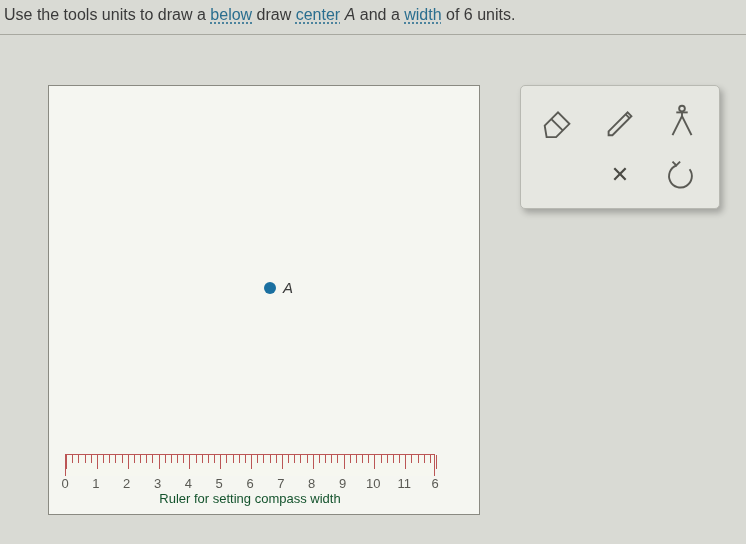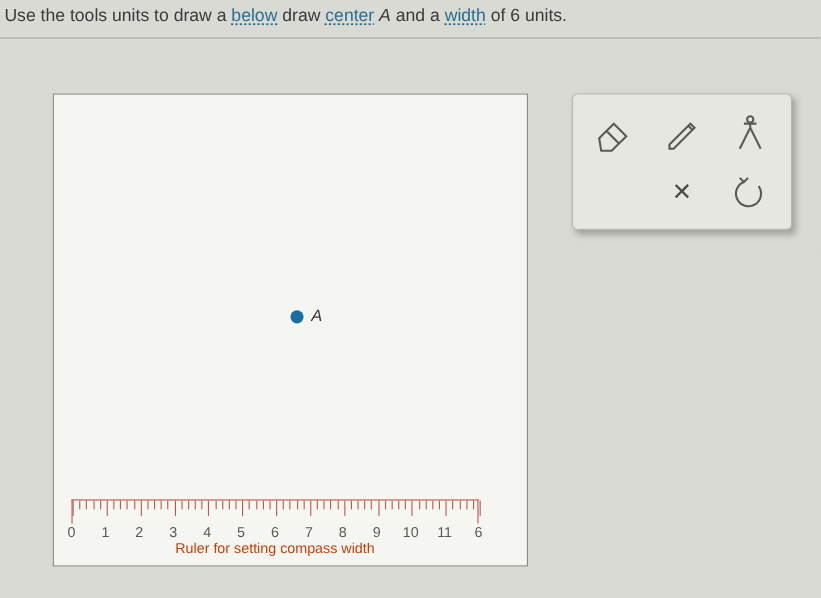--- a/index.html
+++ b/index.html
@@ -74,21 +74,21 @@
     .ruler-numbers {
       position: relative;
       height: 16px;
       font-size: 13px;
       color: #5a5a54;
     }
     .ruler-num { position: absolute; top: 0; transform: translateX(-50%); }
     .ruler-caption {
       text-align: center;
       font-size: 13px;
-      color: #c2410c;
+      color: #14532d;
       margin-top: -1px;
     }
     .toolbar {
       position: absolute;
       left: 520px;
       top: 85px;
       width: 200px;
       height: 124px;
       background: #e6e7e1;
       border: 1px solid #b8b9b2;

